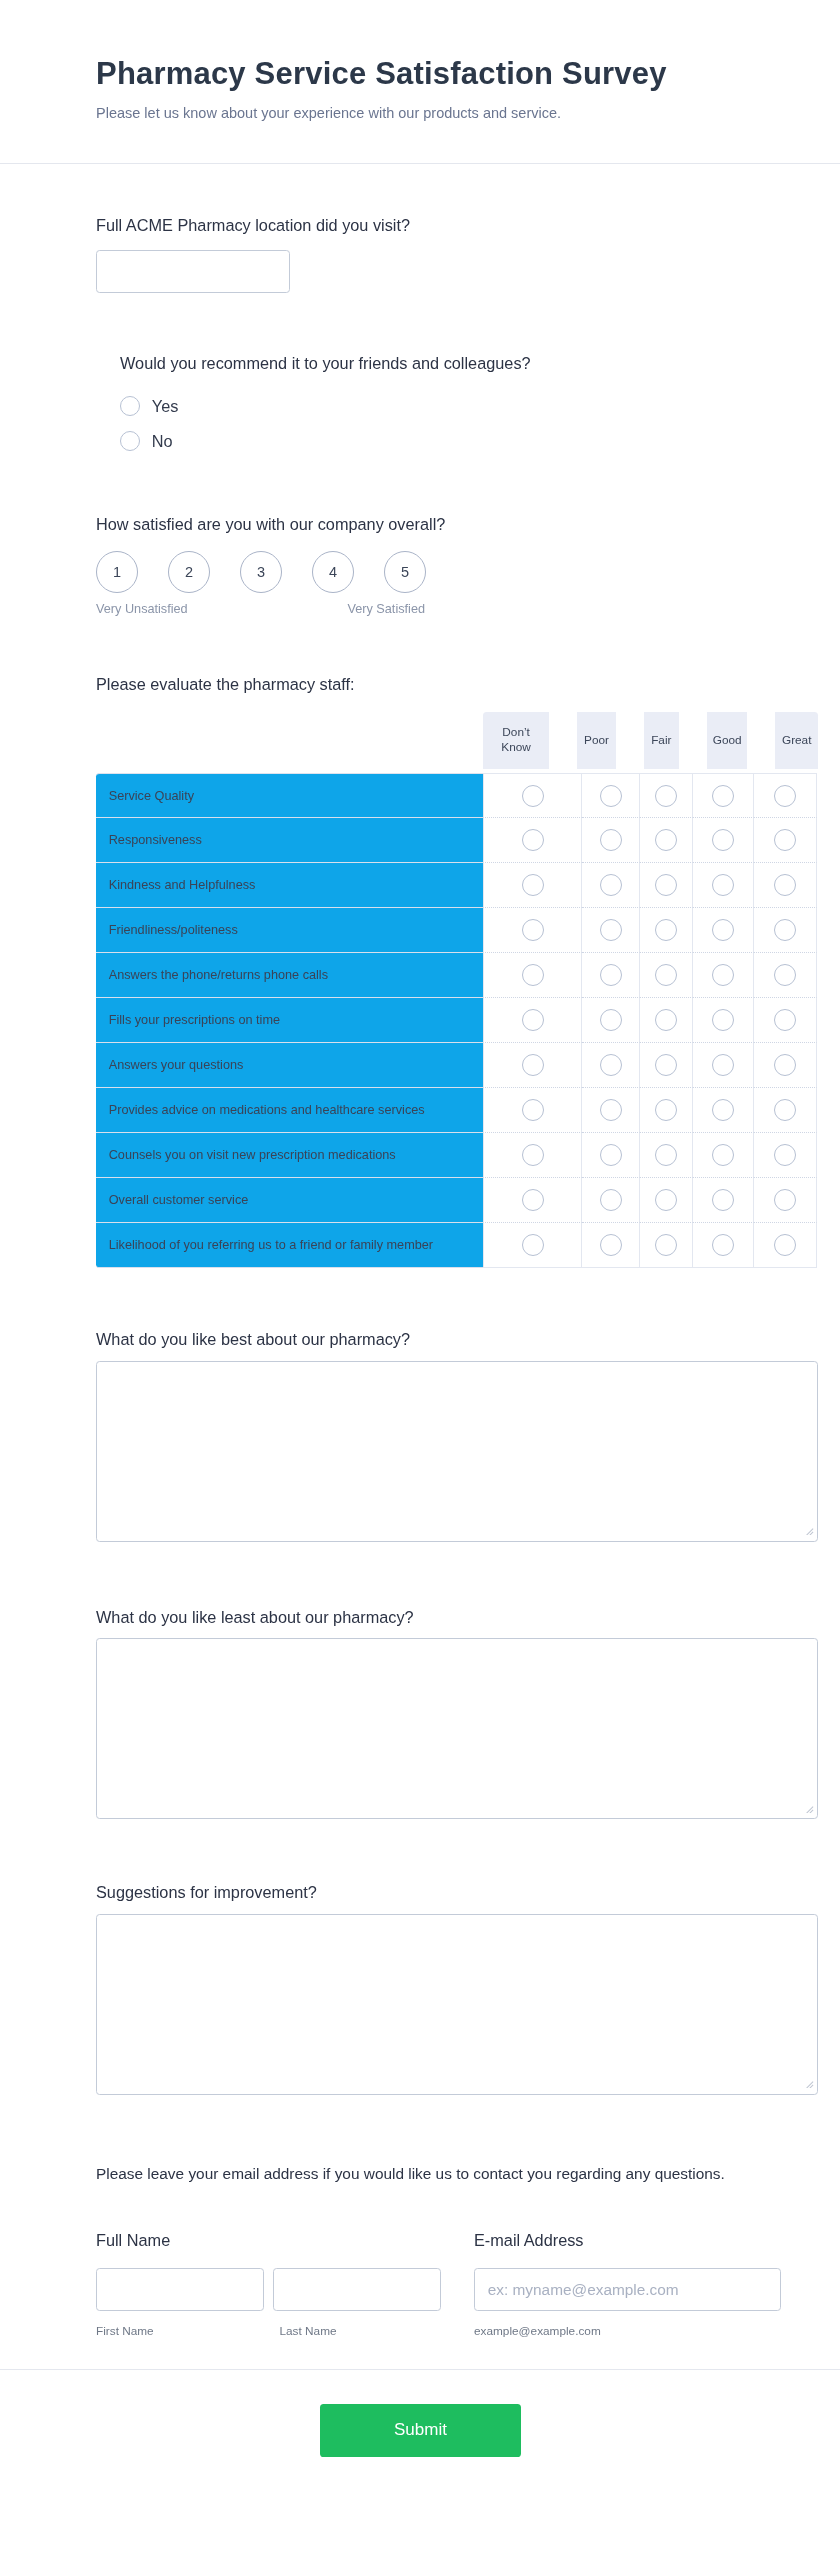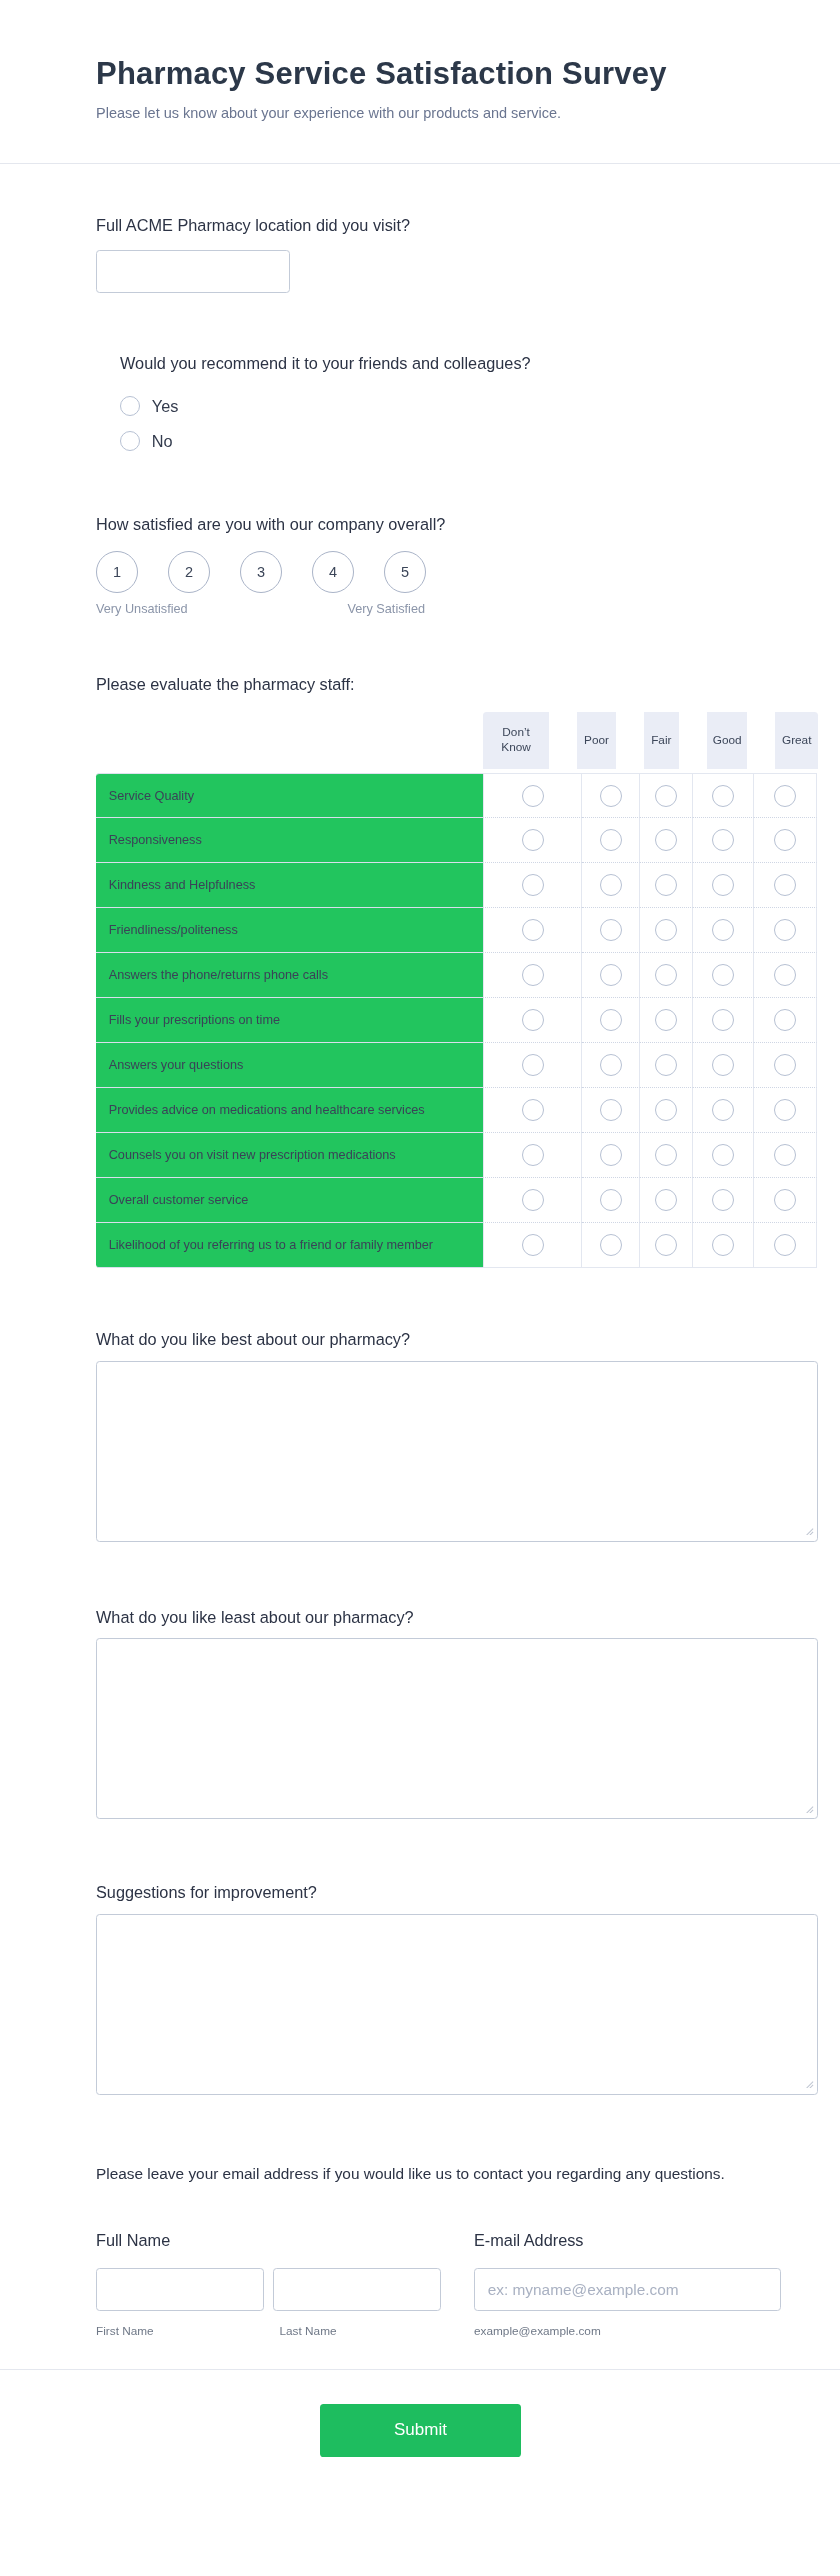--- a/index.html
+++ b/index.html
@@ -55,21 +55,21 @@
     display:flex; align-items:center; justify-content:center; text-align:center;
     font-size:11.8px; color:#3c4659; line-height:1.3;
   }
   .t-hcell:first-child { border-top-left-radius:3.6px; }
   .t-hcell:last-child { border-right:none; border-top-right-radius:3.6px; }
   .t-hcell:first-child span { display:inline-block; max-width:45px; }
   .c0 { width:99px; } .c1 { width:58px; } .c2 { width:53px; } .c3 { width:61px; } .c4 { width:63px; }
   .t-body { margin-top:4.5px; }
   .t-row { display:flex; min-height:45px; }
   .t-label {
-    width:387px; background:#22c55e; border-bottom:0.9px solid #d9dfec;
+    width:387px; background:#0ea5e9; border-bottom:0.9px solid #d9dfec;
     display:flex; align-items:center; padding:8.1px 12.7px;
     font-size:12.7px; color:#3a4357; line-height:1.45;
   }
   .t-row:first-child .t-label { border-top:0.9px solid #dde2ee; border-top-left-radius:3.6px; }
   .t-row:last-child .t-label { border-bottom-left-radius:3.6px; }
   .t-cell {
     background:#fff; border-right:0.9px solid #e3e7f0; border-bottom:0.9px dotted #cfd6e4;
     display:flex; align-items:center; justify-content:center;
   }
   .t-row .t-cell:nth-child(2) { border-left:0.9px solid #e3e7f0; }

